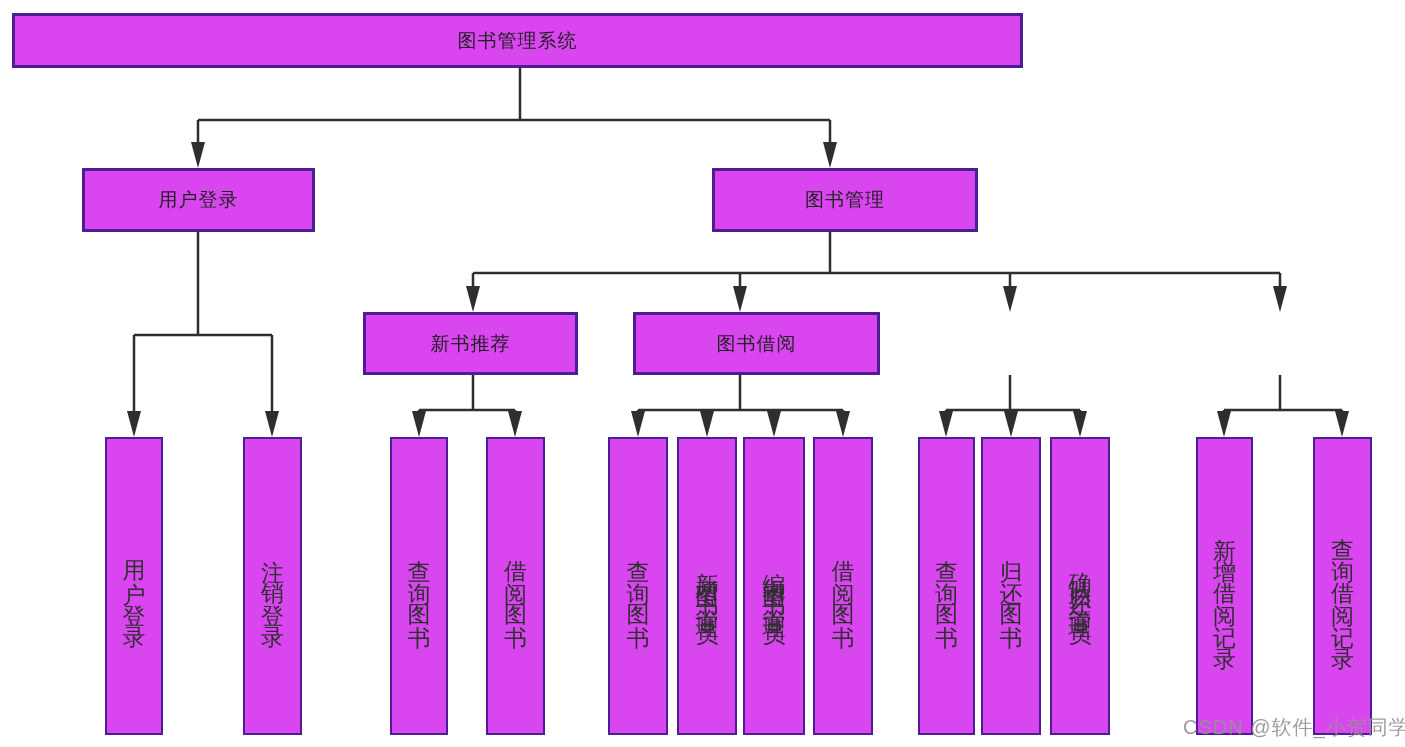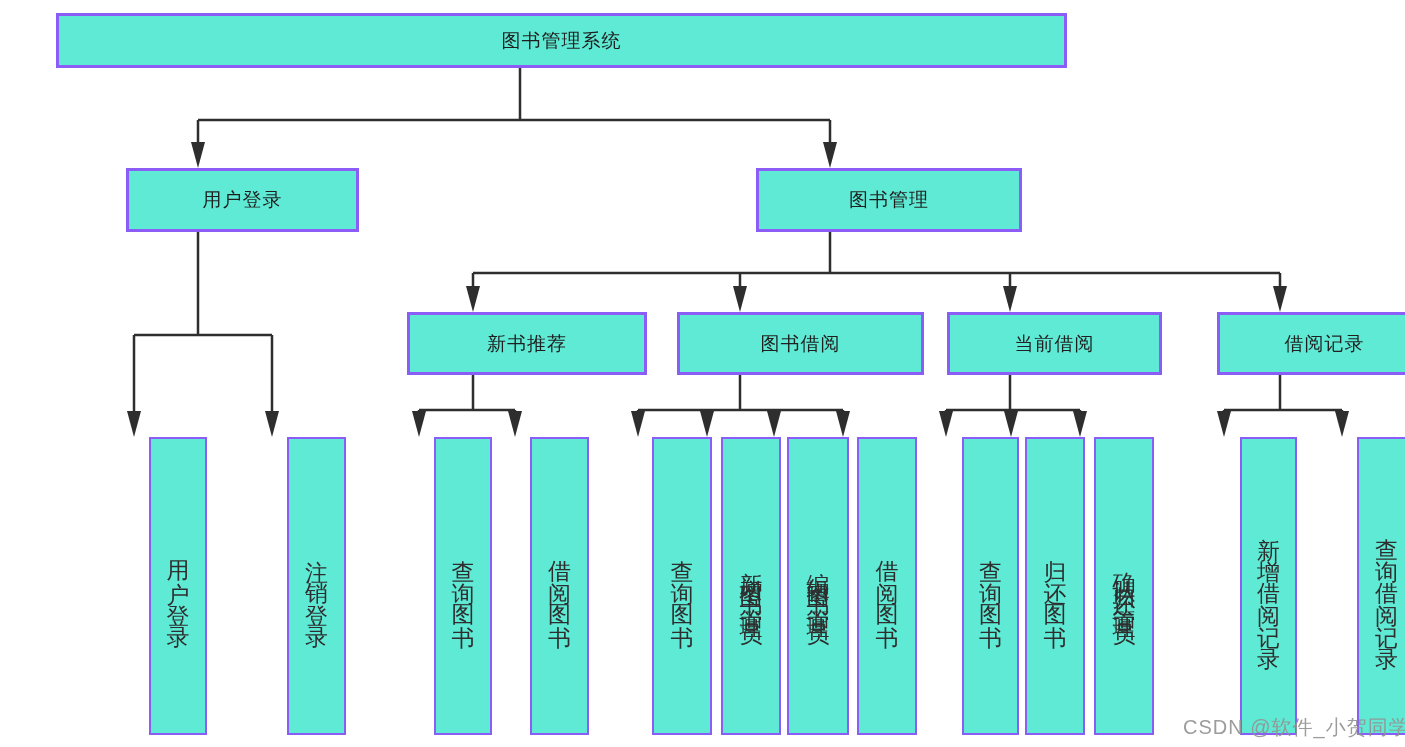--- a/index.html
+++ b/index.html
@@ -7,28 +7,27 @@
   .canvas{
     position:relative;
     width:1405px;height:747px;
     background:#ffffff;
     font-family:"Liberation Sans","DejaVu Sans",sans-serif;
     overflow:hidden;
   }
   svg.wires{position:absolute;left:0;top:0;width:1405px;height:747px;}
   .node{
     position:absolute;
-    background:#5eead4;
-    border:3px solid #8b5cf6;
+    background:#d946ef;
+    border:3px solid #4c1d95;
     display:flex;align-items:center;justify-content:center;
     color:#1f1f1f;
     font-size:19px;
     letter-spacing:1px;
     z-index:2;
-    margin-left:44px;
   }
   .node.leaf{
     border-width:2.5px;
     font-size:23px;
     letter-spacing:0;
   }
   .vtext{
     writing-mode:vertical-rl;
     line-height:1;
     color:#2e2e2e;
@@ -79,24 +78,22 @@
         <polygon points="1217,411 1231,411 1224,437"></polygon>
         <polygon points="1335,411 1349,411 1342,437"></polygon>
       </g>
   </svg>
 
   <div class="node" style="left:12px;top:13px;width:1011px;height:55px">图书管理系统</div>
 
   <div class="node" style="left:82px;top:168px;width:233px;height:64px">用户登录</div>
   <div class="node" style="left:712px;top:168px;width:266px;height:64px">图书管理</div>
 
-  <div class="node" style="left:363px;top:312px;width:240px;height:63px">新书推荐</div>
+  <div class="node" style="left:363px;top:312px;width:215px;height:63px">新书推荐</div>
   <div class="node" style="left:633px;top:312px;width:247px;height:63px">图书借阅</div>
-  <div class="node" style="left:903px;top:312px;width:215px;height:63px">当前借阅</div>
-  <div class="node" style="left:1173px;top:312px;width:215px;height:63px">借阅记录</div>
 
   <div class="node leaf" style="left:105px;top:437px;width:58px;height:298px">
     <span class="vtext" style="letter-spacing: 22px;">用户登录</span>
   </div>
   <div class="node leaf" style="left:243px;top:437px;width:59px;height:298px">
     <span class="vtext" style="letter-spacing: 22px;">注销登录</span>
   </div>
 
   <div class="node leaf" style="left:390px;top:437px;width:58px;height:298px">
     <span class="vtext" style="letter-spacing: 22px;">查询图书</span>

